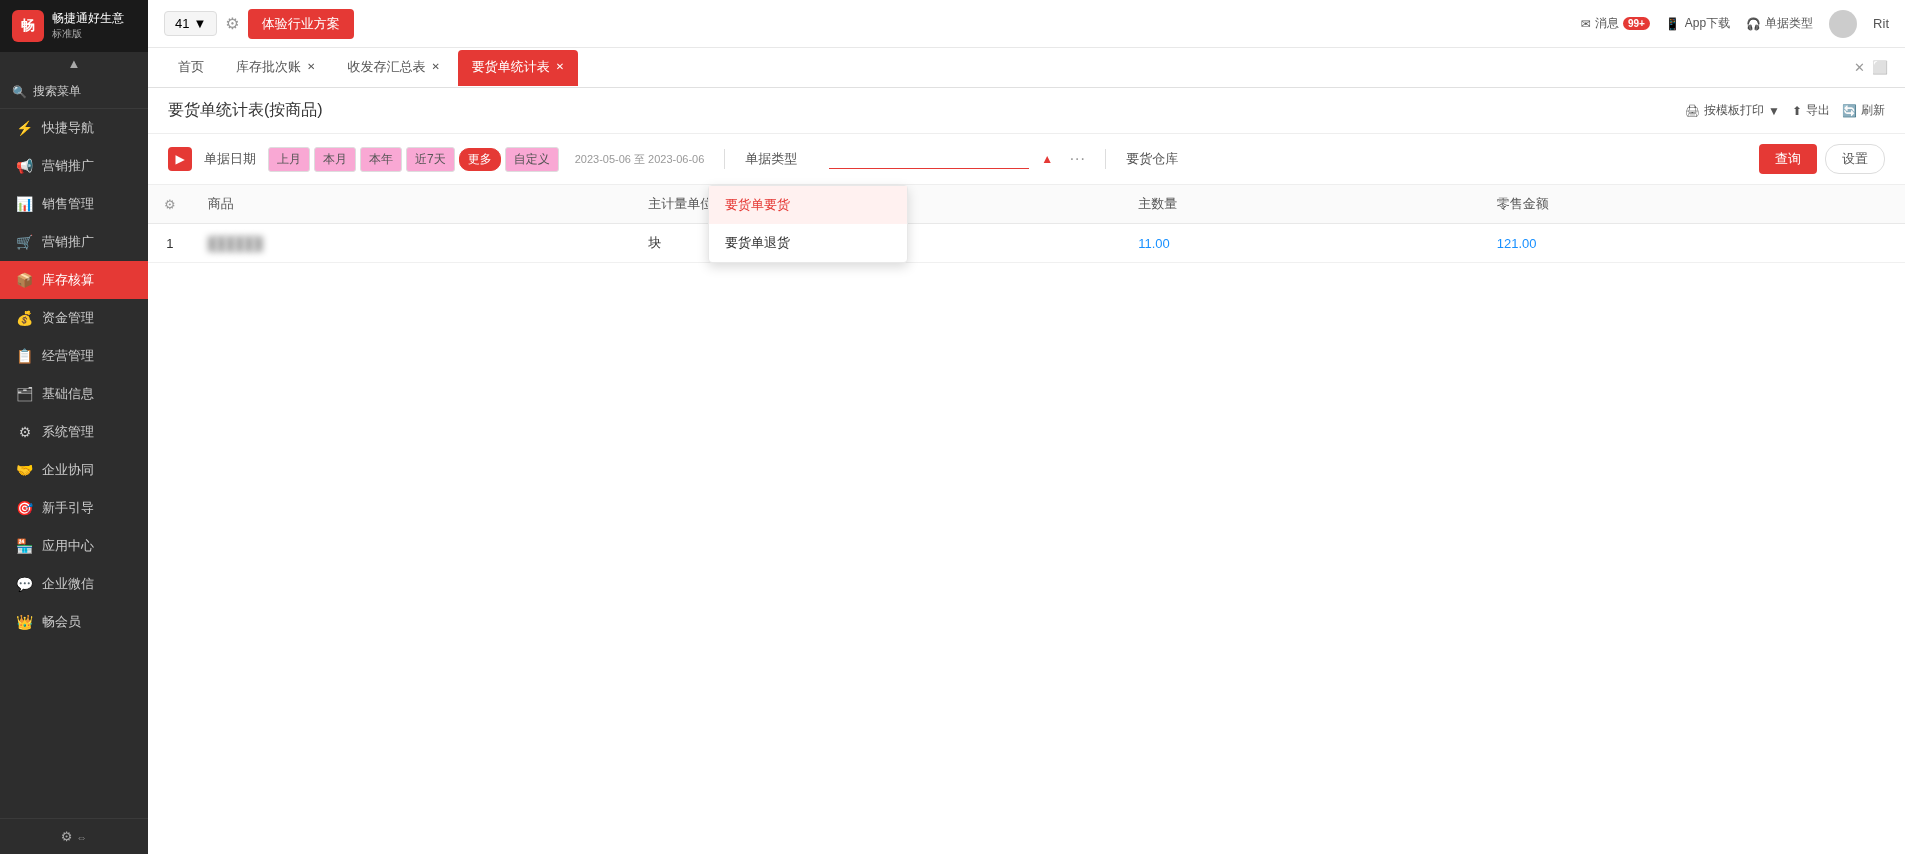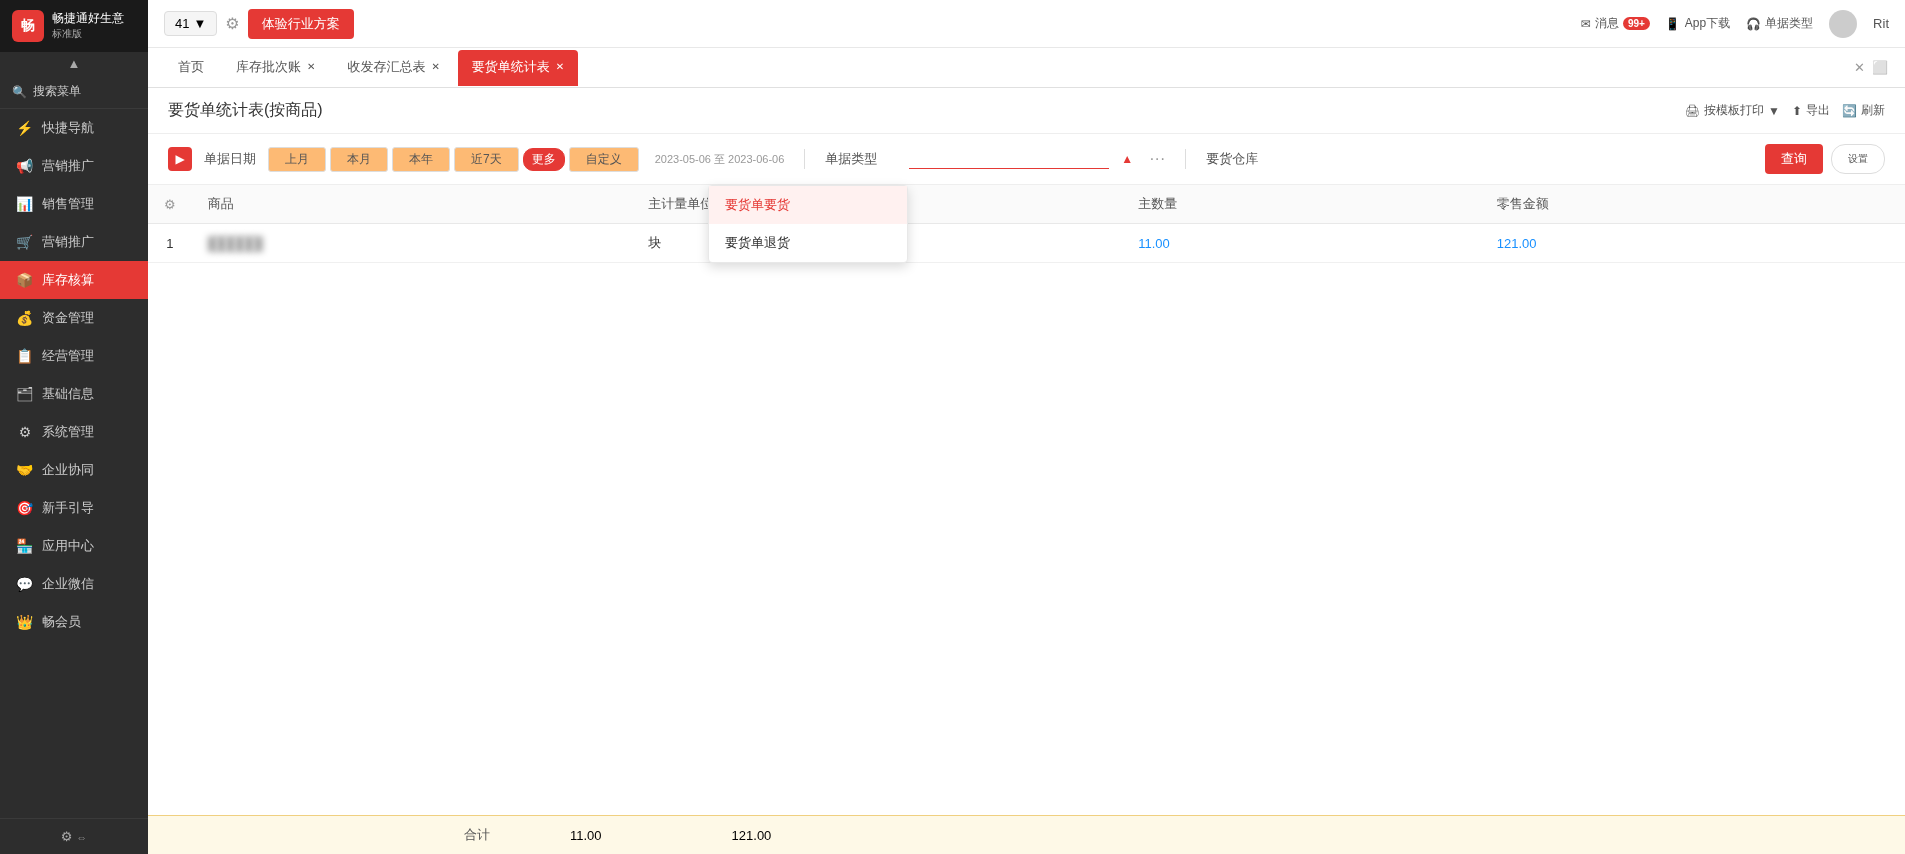--- a/index.html
+++ b/index.html
@@ -142,22 +142,22 @@
       position: relative;
     }
     .expand-btn {
       width: 24px; height: 24px; background: #e53935; color: #fff;
       border-radius: 4px; display: flex; align-items: center; justify-content: center;
       cursor: pointer; font-size: 12px; flex-shrink: 0;
     }
     .filter-label { color: #555; font-size: 13px; white-space: nowrap; }
     .date-btns { display: flex; align-items: center; gap: 4px; }
     .date-btn {
-      padding: 3px 16px; border: 1px solid #ddd; border-radius: 3px;
-      background: #fdba74; cursor: pointer; font-size: 12px; color: #555;
+      padding: 3px 8px; border: 1px solid #ddd; border-radius: 3px;
+      background: #f9a8d4; cursor: pointer; font-size: 12px; color: #555;
     }
     .date-btn.more {
       background: #e53935; color: #fff; border-color: #e53935;
       border-radius: 10px; padding: 2px 8px;
     }
     .date-range { color: #999; font-size: 11px; margin-left: 4px; }
     .filter-separator { width: 1px; height: 20px; background: #ddd; margin: 0 8px; }
     .filter-type-label { color: #555; font-size: 13px; }
     .filter-type-input {
       border: none; border-bottom: 1px solid #e53935; outline: none;
@@ -166,21 +166,21 @@
     .filter-arrow { color: #e53935; cursor: pointer; font-size: 12px; }
     .filter-more-btn { color: #999; cursor: pointer; font-size: 16px; margin-left: 4px; }
     .filter-warehouse { color: #555; font-size: 13px; }
     .filter-right { margin-left: auto; display: flex; gap: 8px; }
     .query-btn {
       background: #e53935; color: #fff; border: none;
       border-radius: 4px; padding: 6px 16px; cursor: pointer; font-size: 13px;
     }
     .set-btn {
       background: #fff; color: #555; border: 1px solid #ddd;
-      border-radius: 14px; padding: 5px 16px; cursor: pointer; font-size: 10px;
+      border-radius: 14px; padding: 5px 16px; cursor: pointer; font-size: 13px;
     }
 
     
     .dropdown-overlay {
       position: absolute; top: 100%; left: 0; right: 0; z-index: 1000;
       display: flex; justify-content: center;
     }
     .dropdown-menu {
       background: #fff;
       border: 1px solid #e8e8e8;
@@ -441,22 +441,14 @@
       <td class="col-settings">1</td>
       <td><span class="blurred">██████</span></td>
       <td>块</td>
       <td style="color:#1890ff; cursor:pointer;">11.00</td>
       <td style="color:#1890ff; cursor:pointer;">121.00</td>
     </tr>
         </tbody>
     </table>
   </div>
 
-  <div class="table-footer" style="display: flex; align-items: center;">
-    <span style="width:40px; display:inline-block;"></span>
-    <span class="footer-label" style="margin-left: 260px;">合计</span>
-    <div class="footer-values" style="margin-left: 80px; gap: 130px;">
-      <span>11.00</span>
-      <span>121.00</span>
-    </div>
-  </div>
 
 </div>
 
 </body></html>

